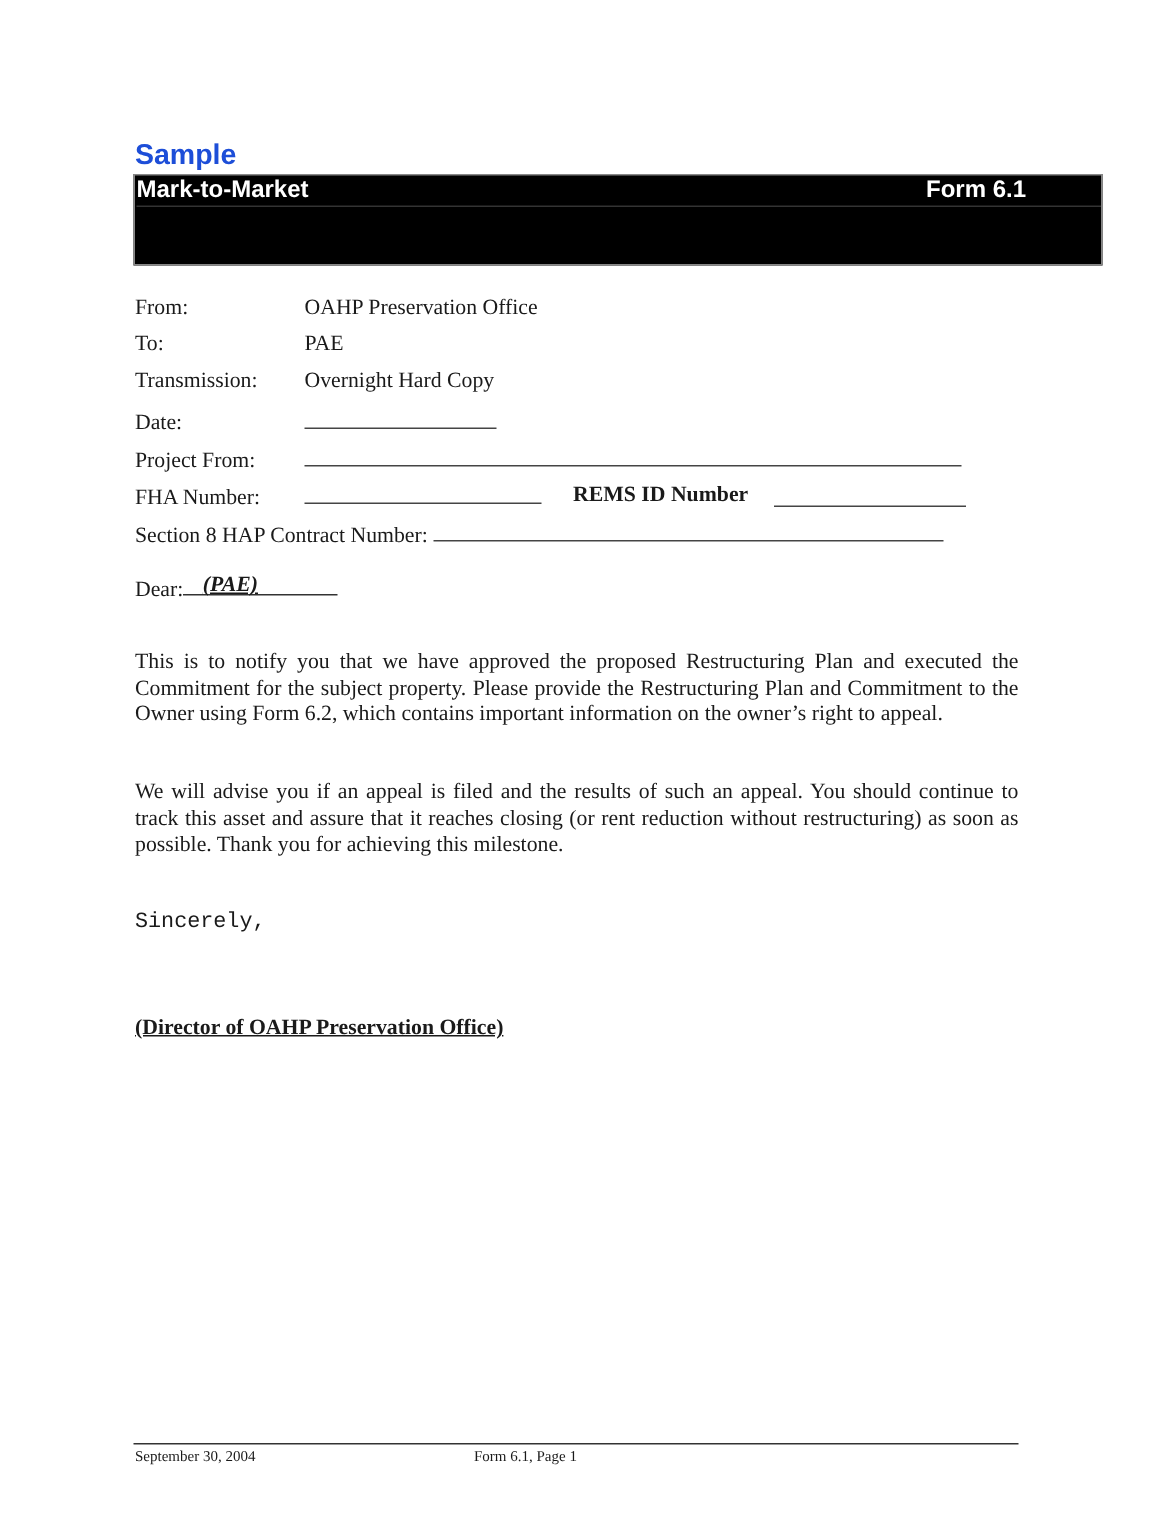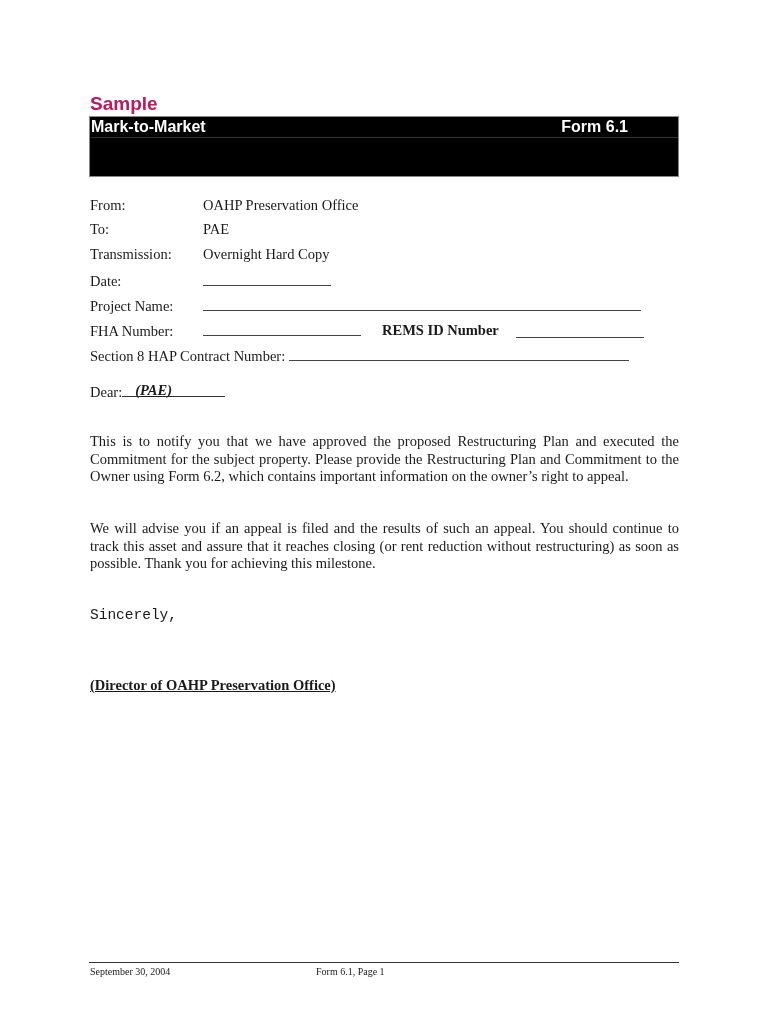--- a/index.html
+++ b/index.html
@@ -15,28 +15,28 @@
       font-family: "Liberation Serif", serif;
       color: #1a1a1a;
     }
     .sample-label {
       position: absolute;
       left: 90px;
       top: 93px;
       font-family: "Liberation Sans", sans-serif;
       font-weight: bold;
       font-size: 19px;
-      color: #be185d;
+      color: #1d4ed8;
       line-height: 22px;
     }
     .title-block {
       position: absolute;
       left: 89px;
       top: 116px;
-      width: 590px;
+      width: 646px;
       height: 61px;
       background: #000;
       color: #fff;
       font-family: "Liberation Sans", sans-serif;
       font-weight: bold;
       font-size: 16px;
       box-sizing: border-box;
       border: 1px solid #888;
     }
     .title-row {
@@ -175,21 +175,21 @@
 
 <div class="field-row" style="top:245px;">
   <span class="field-label">Transmission:</span><span class="field-value">Overnight Hard Copy</span>
 </div>
 
 <div class="field-row" style="top:271px;">
   <span class="field-label">Date:</span><span class="blank" style="width:128px;"></span>
 </div>
 
 <div class="field-row" style="top:296px;">
-  <span class="field-label">Project Name:</span><span class="blank" style="width:438px;"></span>
+  <span class="field-label">Project From:</span><span class="blank" style="width:438px;"></span>
 </div>
 
 <div class="field-row" style="top:321px; width:560px;">
   <span class="field-label">FHA Number:</span><span class="blank" style="width:158px;"></span>
   <span class="rems-label">REMS ID Number</span>
   <span class="blank" style="position:absolute; left:426px; top:2px; width:128px;"></span>
 </div>
 
 <div class="field-row" style="top:346px;">
   <span>Section 8 HAP Contract Number:</span>

